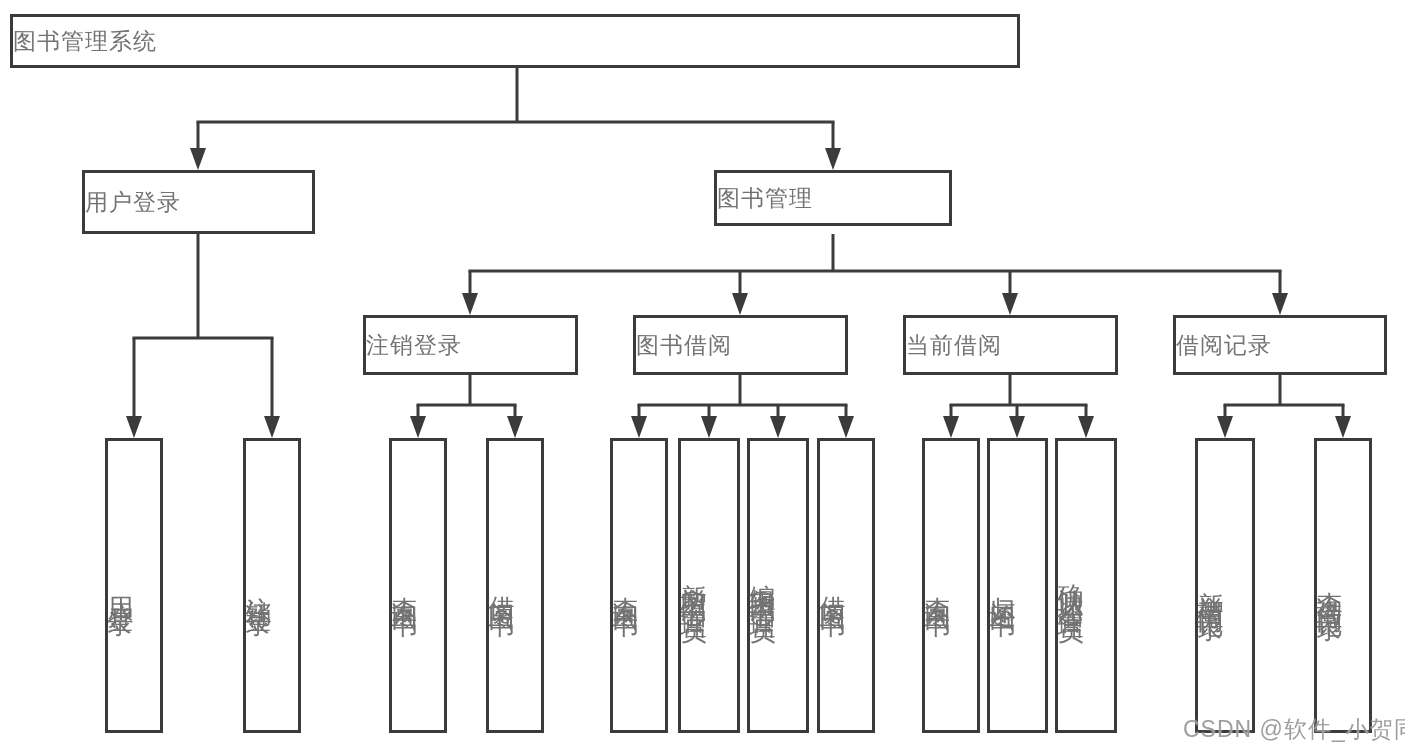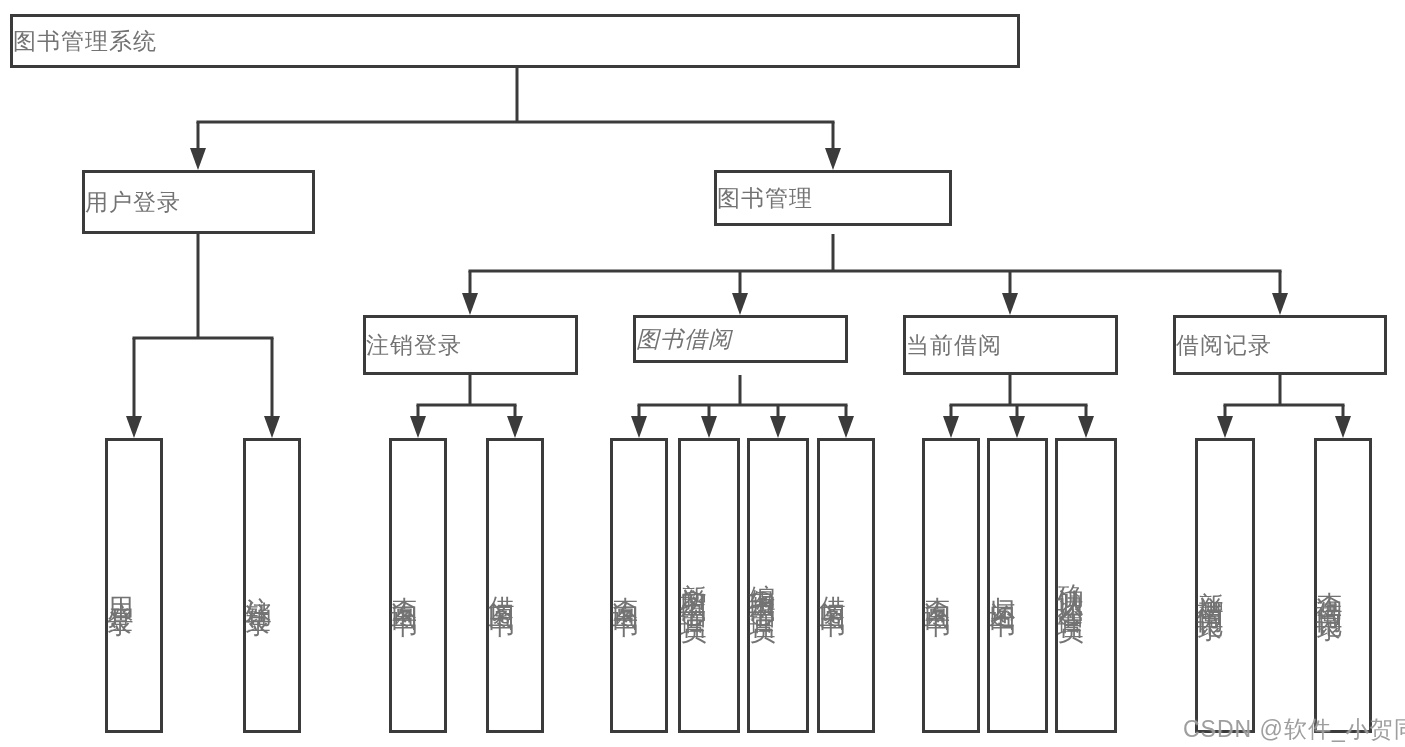--- a/index.html
+++ b/index.html
@@ -123,21 +123,21 @@
   <div class="node hbox" style="left:82px;top:170px;width:233px;height:64px;">
     <span>用户登录</span>
   </div>
   <div class="node hbox" style="left:714px;top:170px;width:238px;height:56px;">
     <span>图书管理</span>
   </div>
 
   <div class="node hbox" style="left:363px;top:315px;width:215px;height:60px;">
     <span>注销登录</span>
   </div>
-  <div class="node hbox" style="left:633px;top:315px;width:215px;height:48px;font-style:italic;">
+  <div class="node hbox" style="left:633px;top:315px;width:215px;height:60px;">
     <span>图书借阅</span>
   </div>
   <div class="node hbox" style="left:903px;top:315px;width:215px;height:60px;">
     <span>当前借阅</span>
   </div>
   <div class="node hbox" style="left:1173px;top:315px;width:214px;height:60px;">
     <span>借阅记录</span>
   </div>
 
   <div class="node leaf" style="left:105px;top:438px;width:58px;height:295px;">

